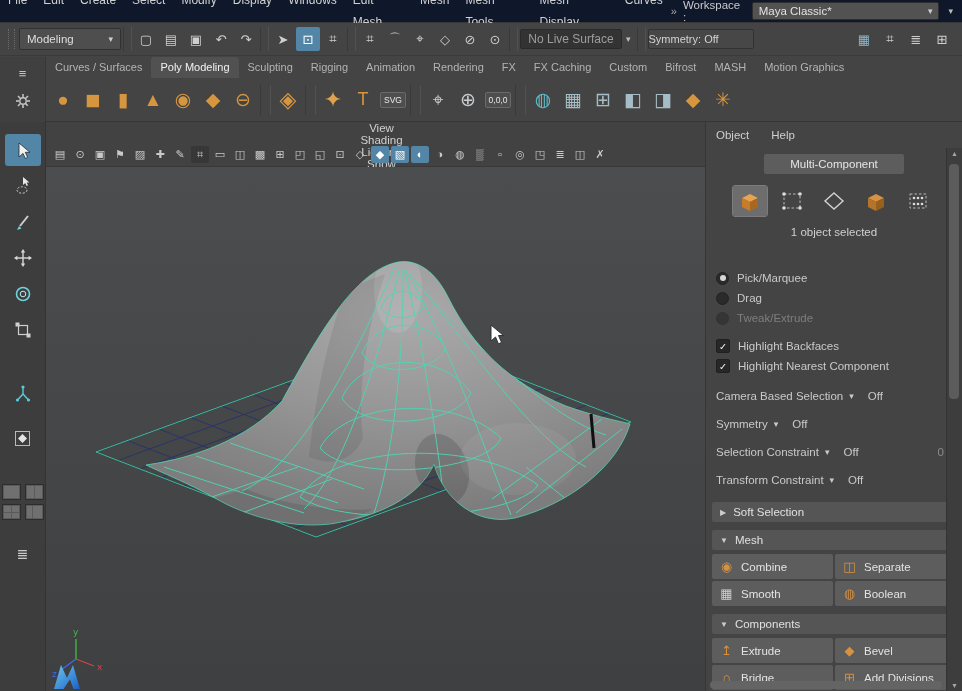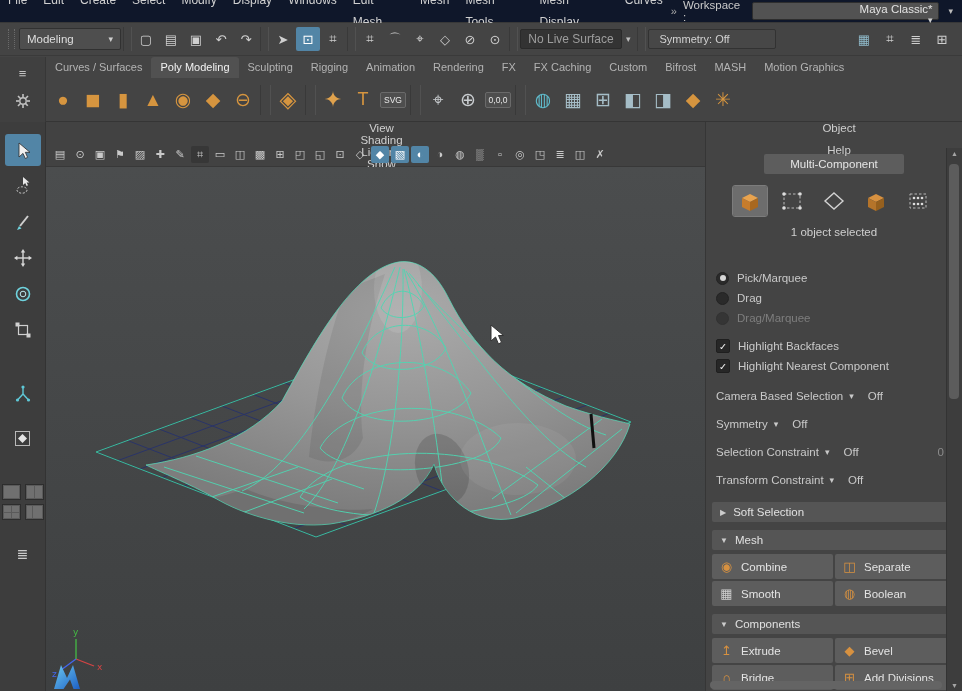--- a/index.html
+++ b/index.html
@@ -9,42 +9,42 @@
   .abs{position:absolute;}
 
   
   #menubar{left:0;top:0;width:962px;height:22px;background:#0f172a;border-bottom:1px solid #383838;
            display:flex;align-items:center;}
   .menu-item{padding:0 8px;font-size:12px;color:#d0d0d0;line-height:22px;cursor:default;}
   #ws-group{margin-left:auto;display:flex;align-items:center;gap:6px;padding-right:6px;}
   #ws-expand{color:#a9a9a9;font-size:11px;}
   #ws-label{font-size:11.5px;color:#c9c9c9;}
   #ws-combo{width:176px;height:16px;background:#525252;border:1px solid #2e2e2e;border-radius:2px;
-            display:flex;align-items:flex-end;padding:0 6px;font-size:11.5px;color:#e2e2e2;flex-direction:column;}
+            display:flex;align-items:center;padding:0 6px;font-size:11.5px;color:#e2e2e2;}
   #ws-combo .caret{margin-left:auto;font-size:9px;color:#cfcfcf;}
   #menu-overflow{font-size:9px;color:#bdbdbd;padding:0 3px;}
 
   
   #toolbar2{left:0;top:23px;width:962px;height:33px;background:#444;border-bottom:1px solid #3a3a3a;
             display:flex;align-items:center;padding-left:4px;box-sizing:border-box;}
   .grip{width:5px;height:20px;border-left:1px dotted #6a6a6a;border-right:1px dotted #6a6a6a;margin:0 4px;}
   .tb-combo{height:20px;background:#4e4e4e;border:1px solid #313131;border-radius:2px;display:flex;
             align-items:center;padding:0 7px;font-size:11.5px;color:#dedede;gap:14px;}
   #mode-combo{width:86px;gap:8px;}
   .tb-combo .caret{font-size:9px;color:#cfcfcf;margin-left:auto;}
   .tb-sep{width:7px;height:24px;margin:0 2px;border-left:1px solid #393939;border-right:1px solid #515151;}
   .tb-group{display:flex;align-items:center;gap:1px;}
   .tb-icon{width:24px;height:24px;display:flex;align-items:center;justify-content:center;
            font-size:13px;color:#cfcfcf;border-radius:2px;cursor:default;}
   .tb-icon.active{background:#5285a6;color:#fff;}
   #live-field{width:100px;height:18px;background:#333;border:1px solid #2a2a2a;border-radius:2px;
               display:flex;align-items:center;justify-content:center;font-size:12px;color:#9d9d9d;}
   #live-caret{font-size:9px;color:#bdbdbd;padding:0 4px;}
   #sym-combo{width:104px;height:18px;background:#474747;border:1px solid #323232;border-radius:2px;
-             display:flex;align-items:center;padding:0 11px;font-size:11px;color:#d2d2d2;}
+             display:flex;align-items:center;padding:0 0;font-size:11px;color:#d2d2d2;}
   #tb-right{margin-left:auto;display:flex;gap:2px;padding-right:8px;}
 
   
   #shelf-left{left:0;top:57px;width:46px;height:65px;background:#404040;border-right:1px solid #373737;
               display:flex;flex-direction:column;align-items:center;gap:12px;padding-top:8px;box-sizing:border-box;}
   .shelf-left-icon{width:20px;height:16px;display:flex;align-items:center;justify-content:center;color:#c2c2c2;font-size:13px;}
   #shelftabs{left:46px;top:57px;width:916px;height:21px;background:#444;display:flex;align-items:flex-end;}
   .shelf-tab{padding:0 9px;font-size:11px;color:#b3b3b3;line-height:21px;cursor:default;white-space:nowrap;}
   .shelf-tab.active{background:#515151;color:#f2f2f2;border-radius:3px 3px 0 0;}
   #shelficons{left:46px;top:78px;width:916px;height:44px;background:#444;border-bottom:1px solid #353535;
@@ -76,21 +76,21 @@
            color:#c9c9c9;border-radius:2px;}
   .vp-icon.active{background:#5285a6;color:#fff;}
   .vp-icon.pressed{background:#373737;}
   #vp-canvas{position:absolute;left:0;top:45px;width:659px;height:524px;
              background:linear-gradient(#4b4d4e,#3e4041);overflow:hidden;}
   #scene{position:absolute;left:0;top:0;}
   #cursor{position:absolute;left:444px;top:157px;}
 
   
   #panel{left:705px;top:122px;width:257px;height:569px;background:#444;border-left:1px solid #363636;box-sizing:border-box;}
-  #panel-menus{height:26px;display:flex;align-items:center;gap:10px;padding-left:10px;font-size:11.5px;color:#cfcfcf;flex-direction:column;}
+  #panel-menus{height:26px;display:flex;align-items:center;gap:22px;padding-left:10px;font-size:11.5px;color:#cfcfcf;}
   #mc-btn{width:140px;height:20px;margin:6px auto 0;background:#5d5d5d;border-radius:2px;display:flex;
           align-items:center;justify-content:center;font-size:11.5px;color:#e5e5e5;}
   #comp-row{display:flex;justify-content:center;gap:8px;margin-top:12px;}
   .comp-tile{width:34px;height:30px;display:flex;align-items:center;justify-content:center;border-radius:2px;}
   .comp-tile.selected{background:#6d6d6d;outline:1px solid #7c7c7c;}
   #sel-info{text-align:center;font-size:11.5px;color:#cfcfcf;margin-top:10px;}
   #radio-list{margin-top:30px;}
   .opt-row{height:20px;display:flex;align-items:center;gap:8px;padding-left:10px;font-size:11.5px;color:#c9c9c9;}
   .opt-row.disabled{color:#7e7e7e;}
   .radio{width:11px;height:11px;border-radius:50%;background:#2a2a2a;border:1px solid #232323;position:relative;flex:none;}
@@ -566,21 +566,21 @@
       <div class="opt-row">
         <div class="radio sel"></div>
         <span class="opt-label">Pick/Marquee</span>
       </div>
       <div class="opt-row">
         <div class="radio"></div>
         <span class="opt-label">Drag</span>
       </div>
       <div class="opt-row disabled">
         <div class="radio"></div>
-        <span class="opt-label">Drag/Marquee</span>
+        <span class="opt-label">Tweak/Extrude</span>
       </div>
     </div>
   <div id="check-list">
       <div class="opt-row">
         <div class="checkbox">✓</div>
         <span class="opt-label">Highlight Backfaces</span>
       </div>
       <div class="opt-row">
         <div class="checkbox">✓</div>
         <span class="opt-label">Highlight Nearest Component</span>

